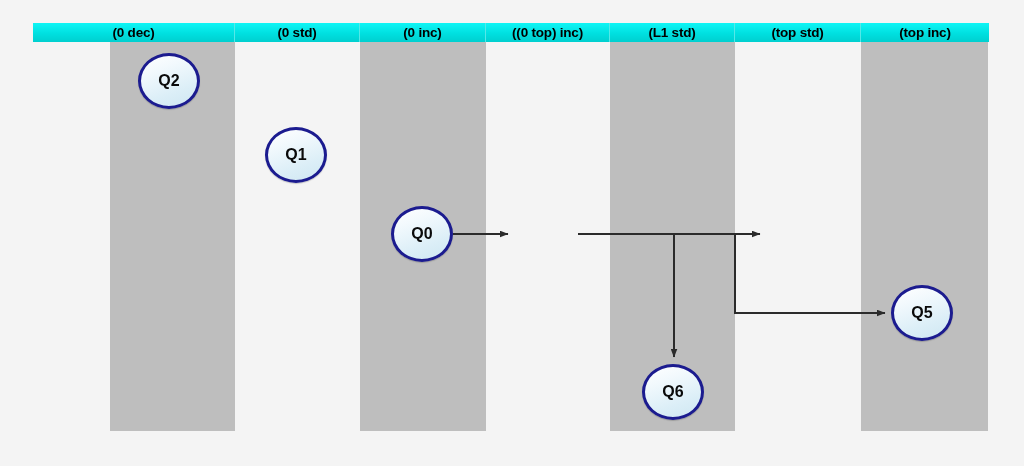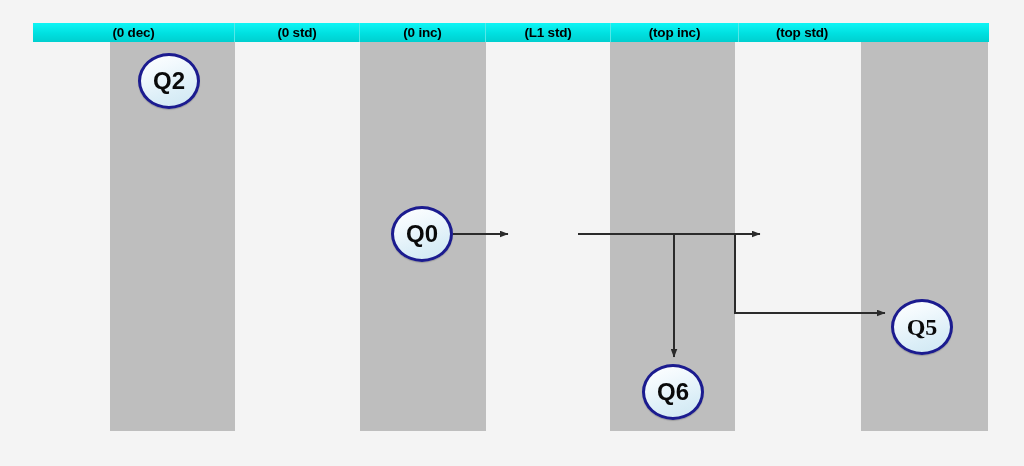--- a/index.html
+++ b/index.html
@@ -62,21 +62,21 @@
   
   .node {
     position: absolute;
     box-sizing: border-box;
     border-radius: 50%;
     border: 3px solid #1b1b8f;
     background: linear-gradient(160deg, #ffffff 0%, #f2f9fd 28%, #dbeef7 70%, #cfe7f2 100%);
     display: flex;
     align-items: center;
     justify-content: center;
-    font-size: 24px;
+    font-size: 16px;
     font-weight: bold;
     color: #0a0a0a;
     box-shadow: 0 1px 1px rgba(0,0,0,0.18);
   }
 </style>
 </head>
 <body>
 
 <div id="stage">
 
@@ -85,37 +85,39 @@
   <div class="band shaded" style="left:360px; width:126px;"></div>
   <div class="band plain" style="left:486px; width:124px;"></div>
   <div class="band shaded" style="left:610px; width:125px;"></div>
   <div class="band plain" style="left:735px; width:126px;"></div>
   <div class="band shaded" style="left:861px; width:127px;"></div>
 
   <div id="header-bar">
     <div class="header-cell" style="width:202px;">(0 dec)</div>
     <div class="header-cell" style="width:125px;">(0 std)</div>
     <div class="header-cell" style="width:126px;">(0 inc)</div>
+    <div class="header-cell" style="width:124px;">((0 top) inc)</div>
     <div class="header-cell" style="width:125px;text-align:right;">(L1 std)</div>
+    <div class="header-cell" style="width:126px;">(top std)</div>
     <div class="header-cell" style="width:128px;">(top inc)</div>
-    <div class="header-cell" style="width:126px;">(top std)</div>
   </div>
 
   <svg id="edges" viewBox="0 0 1024 466">
     <defs>
       <marker id="arrowhead" markerWidth="9" markerHeight="7" refX="8.5" refY="3.5" orient="auto" markerUnits="userSpaceOnUse">
         <path d="M 0 0 L 9 3.5 L 0 7 z" fill="#2b2b2b"></path>
       </marker>
     </defs>
     <g fill="none" stroke="#2b2b2b" stroke-width="2">
       <path d="M 453 234 L 508 234" marker-end="url(#arrowhead)"></path>
       <path d="M 578 234 L 760 234" marker-end="url(#arrowhead)"></path>
       <path d="M 578 234 L 674 234 L 674 357" marker-end="url(#arrowhead)"></path>
       <path d="M 578 234 L 735 234 L 735 313 L 885 313" marker-end="url(#arrowhead)"></path>
     </g>
   </svg>
 
   <div class="node" style="left:138px; top:53px;  width:62px; height:56px;">Q2</div>
+  <div class="node" style="left:265px; top:127px; width:62px; height:56px;">Q1</div>
   <div class="node" style="left:391px; top:206px; width:62px; height:56px;">Q0</div>
-  <div class="node" style="left:891px; top:299px; width:62px; height:56px;font-family:Liberation Serif, serif;">Q5</div>
+  <div class="node" style="left:891px; top:285px; width:62px; height:56px;">Q5</div>
   <div class="node" style="left:642px; top:364px; width:62px; height:56px;">Q6</div>
 
 </div>
 
 </body></html>

